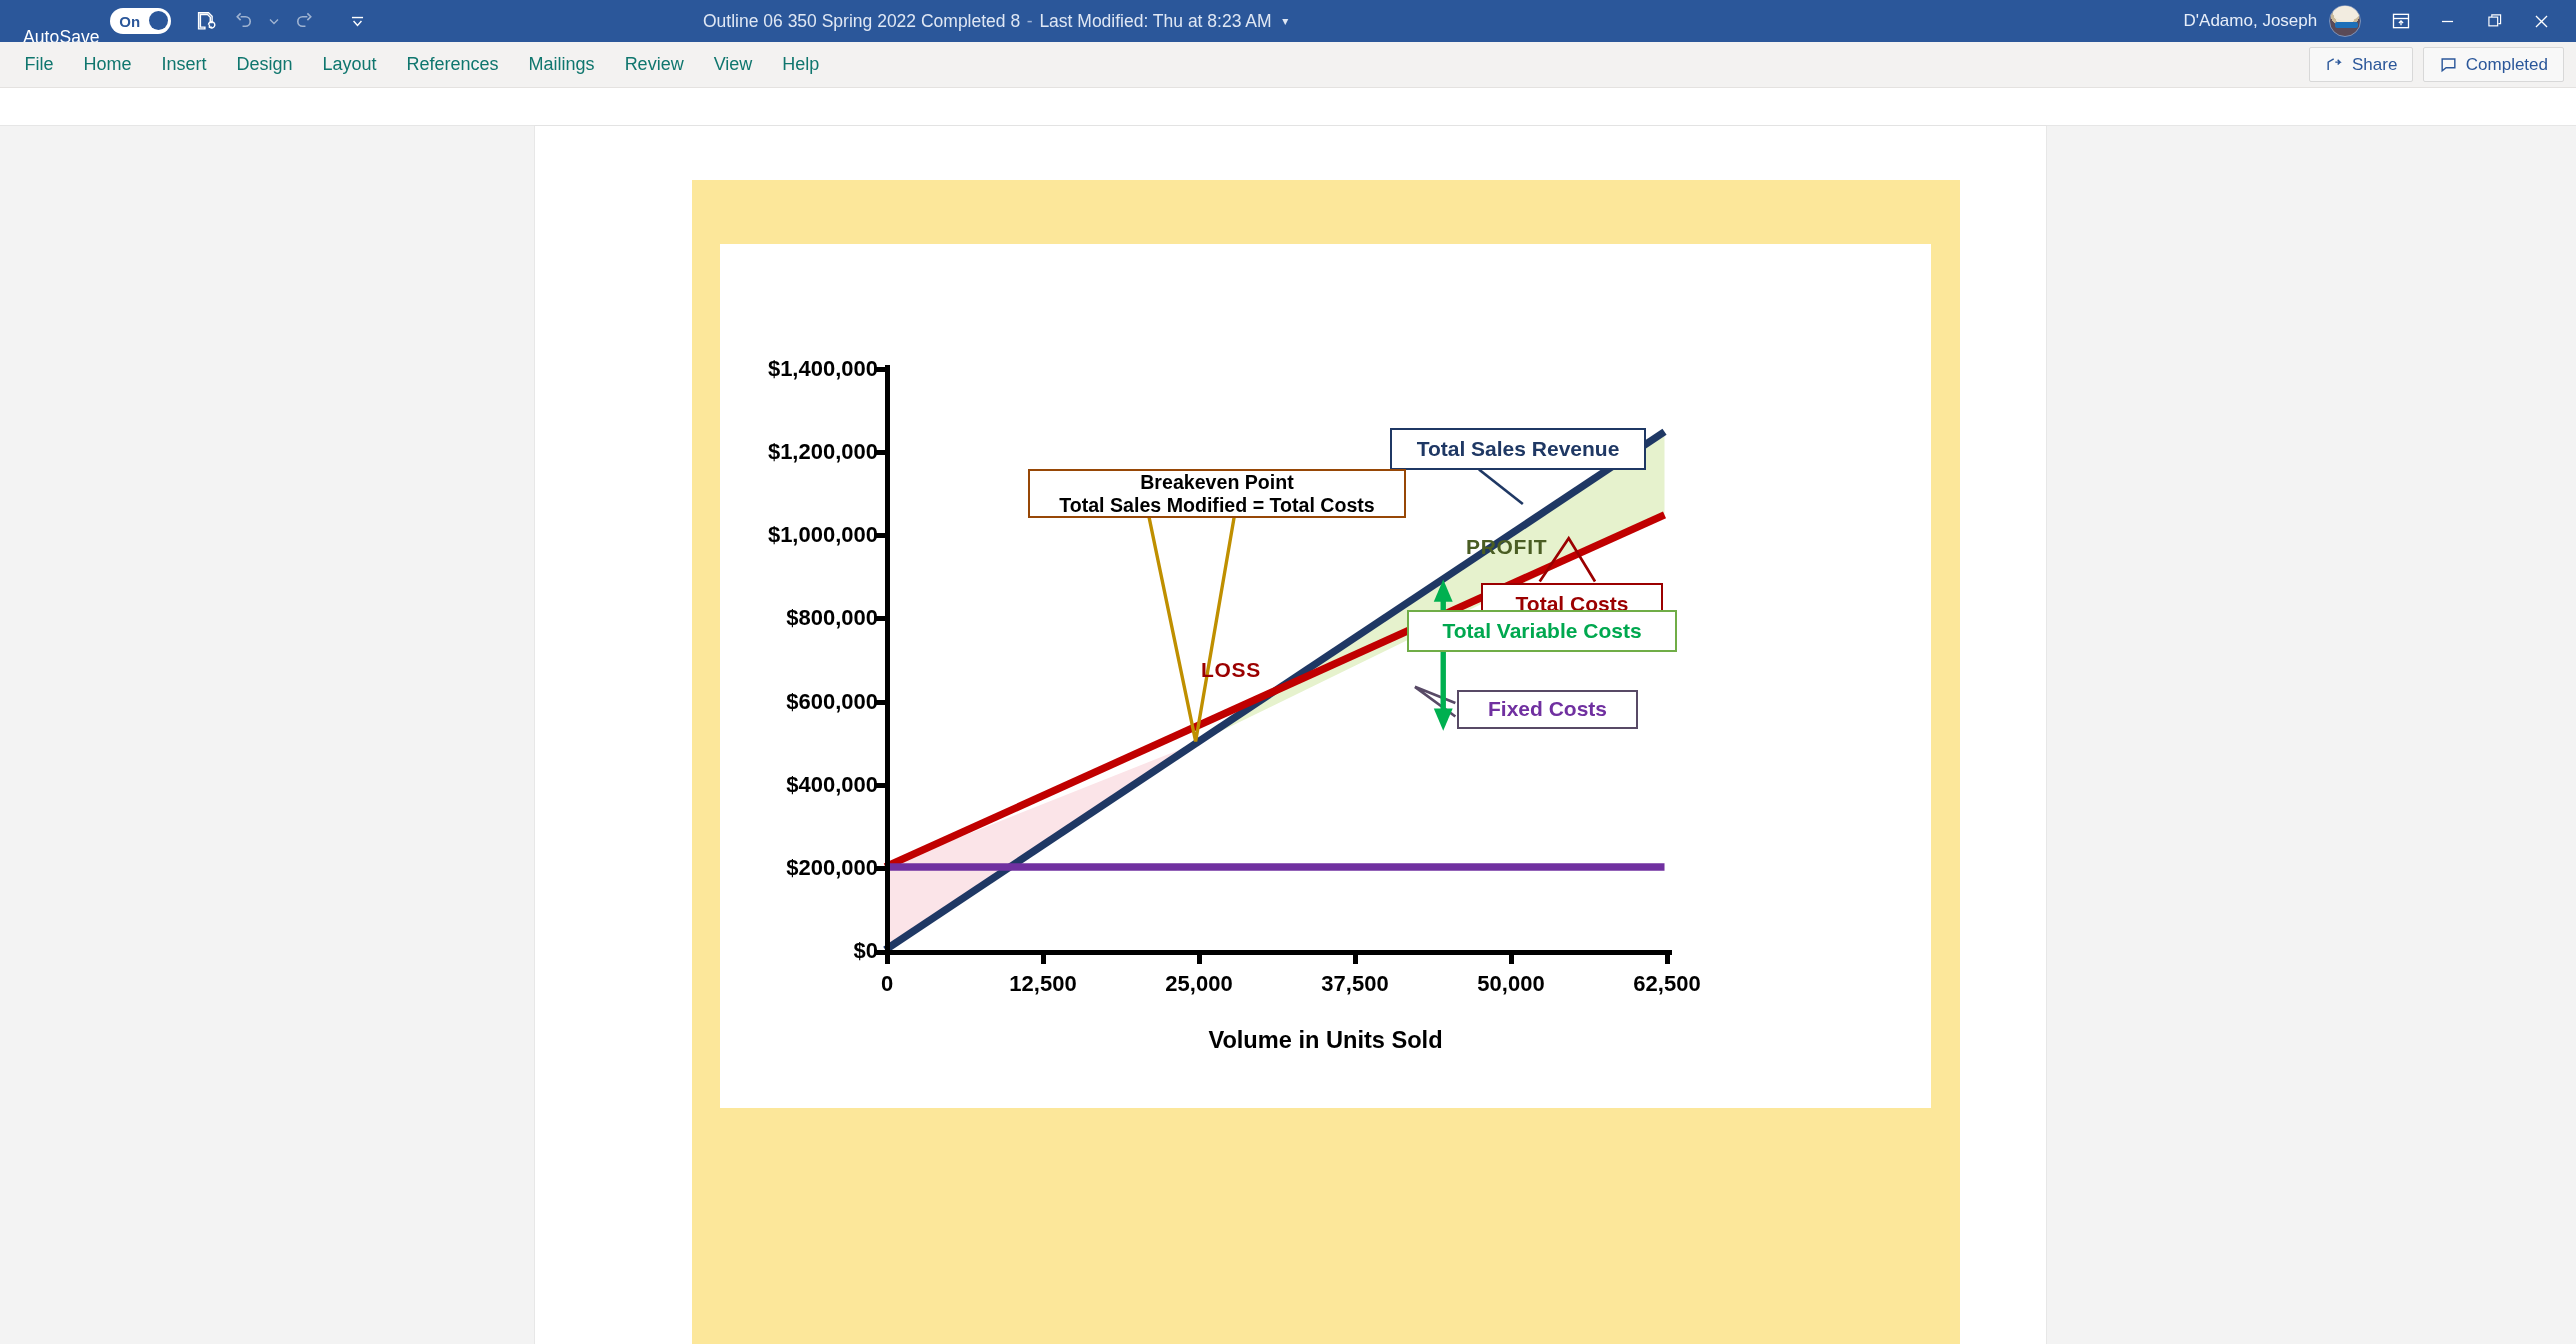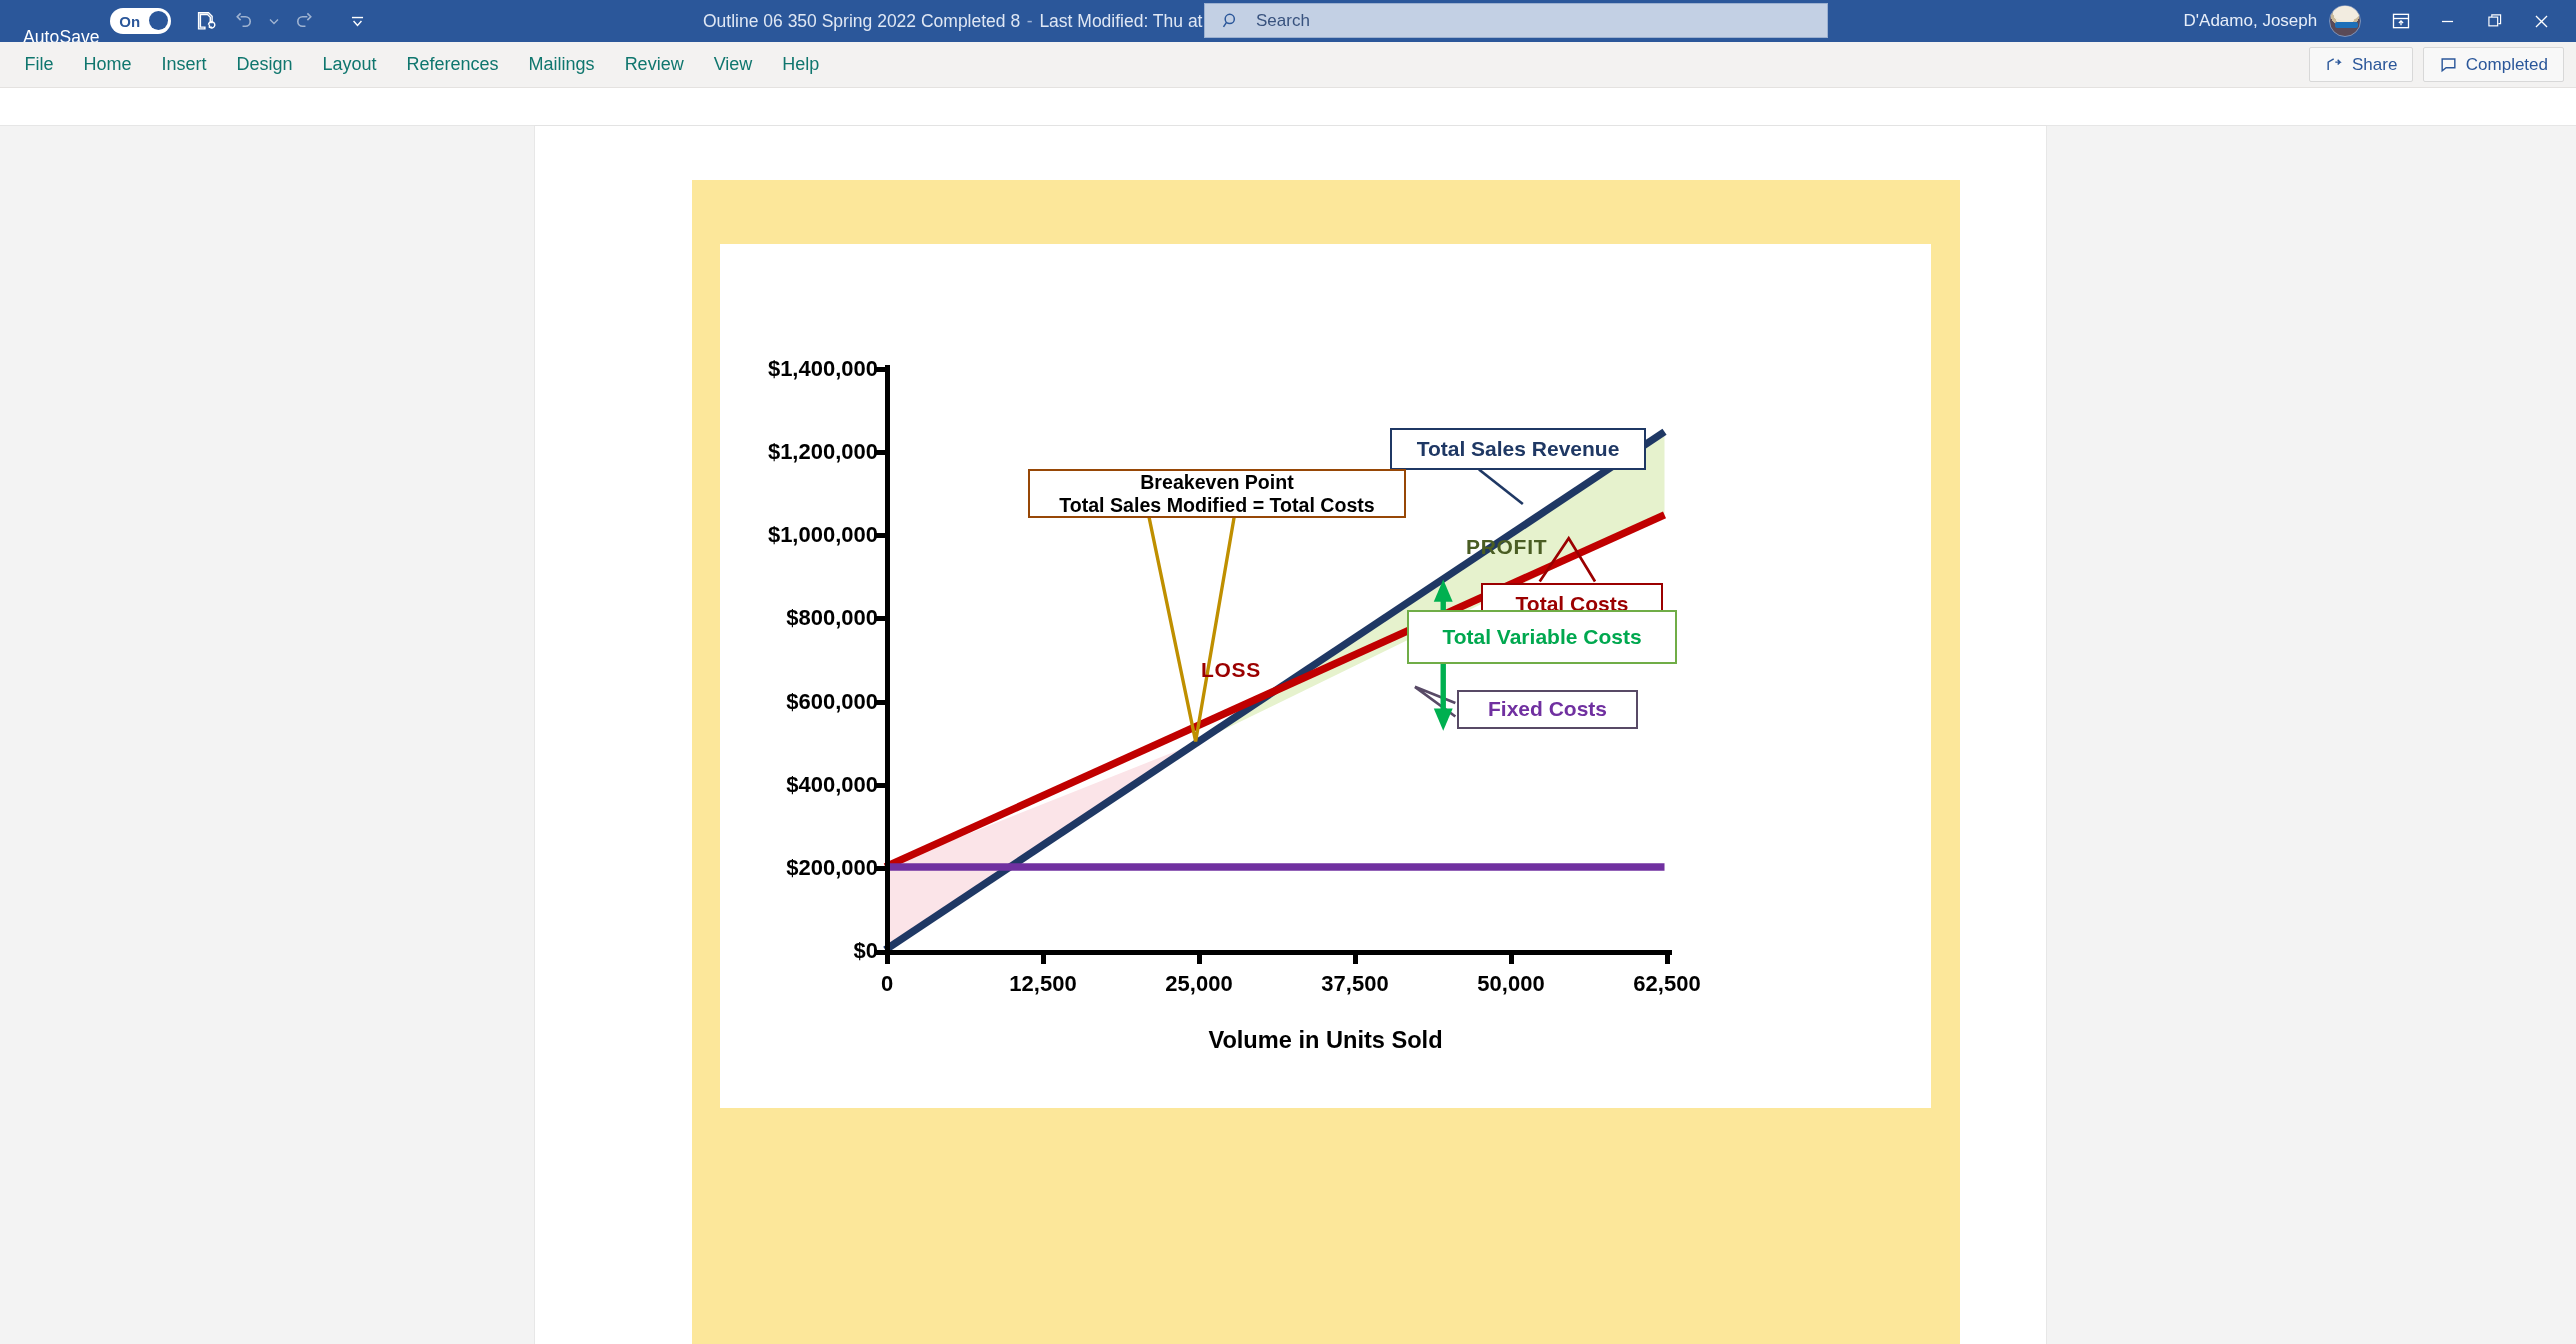--- a/index.html
+++ b/index.html
@@ -200,21 +200,21 @@
   }
   #co-breakeven {
     left:308px; top:225px; width:378px; height:49px;
     border:2px solid #974706; color:#000000; font-size:19.6px;
   }
   #co-totalcosts {
     left:761px; top:339px; width:182px; height:42px;
     border:2px solid #9b0000; color:#9b0000; font-size:21px;
   }
   #co-variable {
-    left:687px; top:366px; width:270px; height:54px;
+    left:687px; top:366px; width:270px; height:42px;
     border:2px solid #70ad47; color:#00a84f; font-size:21px;
   }
   #co-fixed {
     left:737px; top:446px; width:181px; height:39px;
     border:2px solid #584a66; color:#7030a0; font-size:21px;
   }
 </style>
 </head>
 <body>
 
@@ -260,29 +260,20 @@
     </div>
   </div>
 
   <div id="doc-title">
     <span>Outline 06 350 Spring 2022 Completed 8</span>
     <span class="sep">-</span>
     <span>Last Modified: Thu at 8:23 AM</span>
     <span class="caret">▾</span>
   </div>
 
-  <div id="searchbox">
-    <span class="s-icon">
-      <svg width="20" height="20" viewBox="0 0 24 24" fill="none" stroke="currentColor" stroke-width="1.8">
-        <circle cx="10.5" cy="9.5" r="5.5"></circle>
-          <path d="M6.6 13.6 3 19"></path>
-      </svg>
-    </span>
-    <span class="s-text">Search</span>
-  </div>
 
   <div id="tb-right">
     <span id="tb-user">D'Adamo, Joseph</span>
     <div id="avatar">
       <span class="hat"></span>
       <span class="glasses"></span>
     </div>
     <div class="win-btn">
       <svg width="20" height="20" viewBox="0 0 24 24" fill="none" stroke="currentColor" stroke-width="1.6">
         <rect x="3" y="4" width="18" height="16"></rect>

